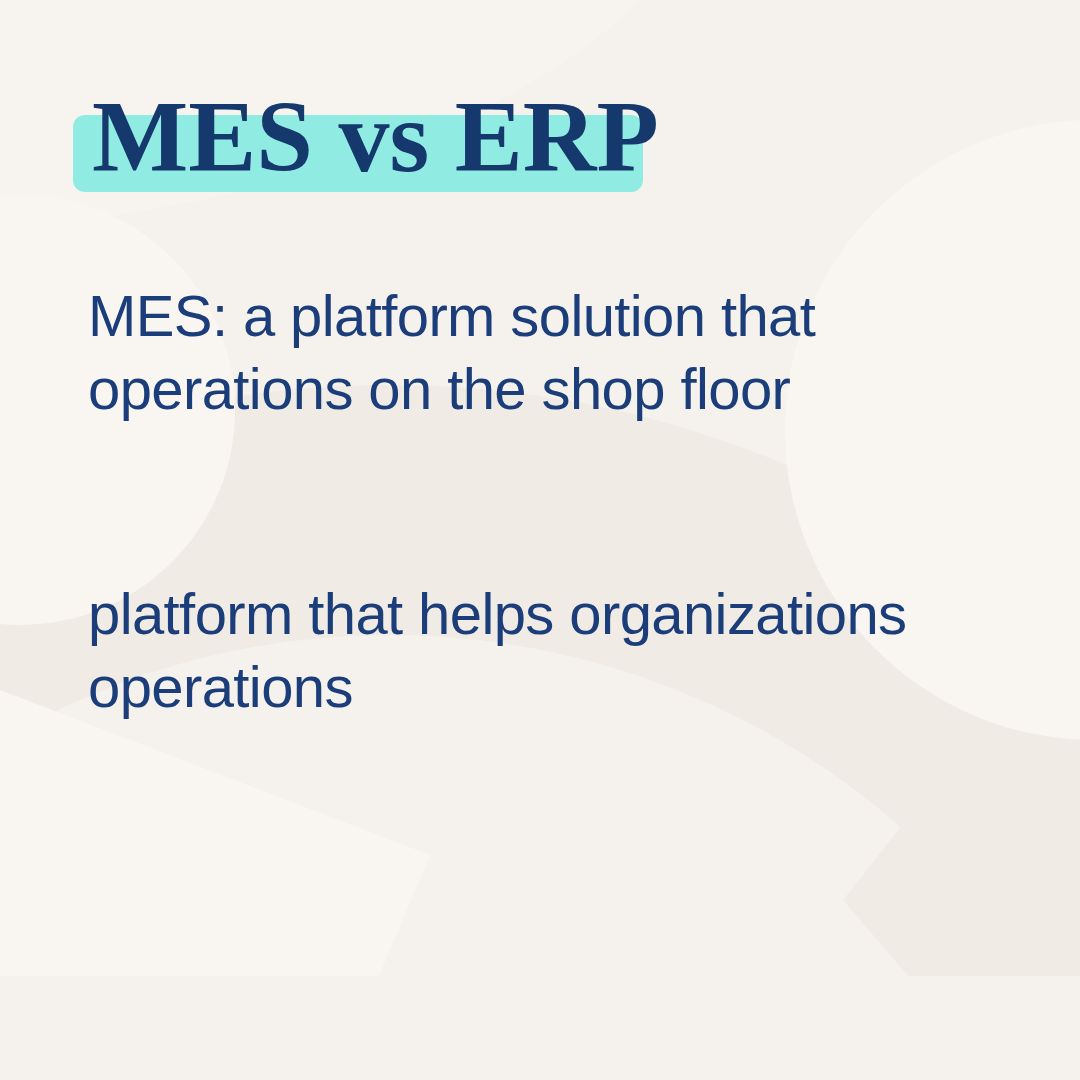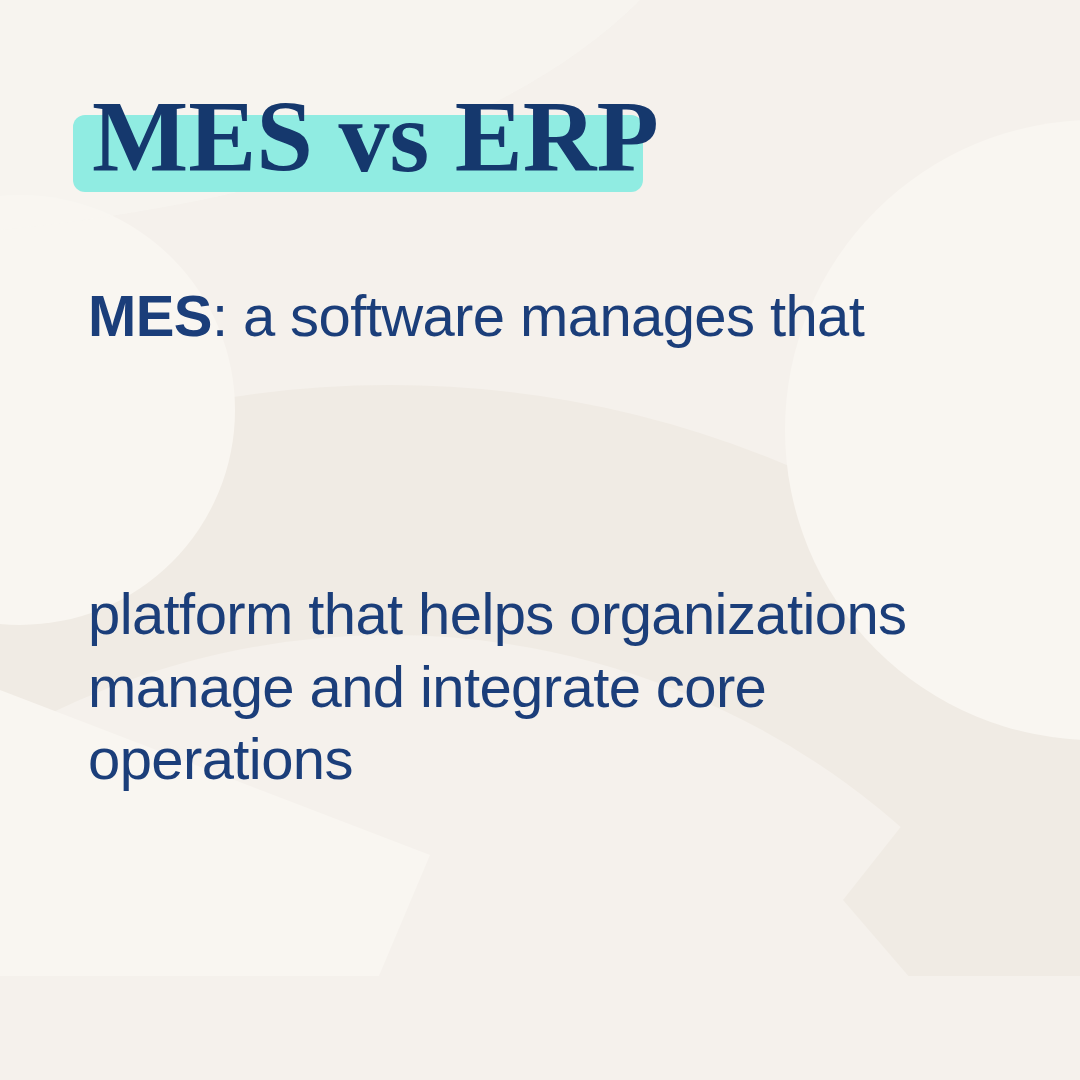--- a/index.html
+++ b/index.html
@@ -56,21 +56,21 @@
   .definition {
     position: absolute;
     left: 88px;
     color: var(--body-navy, #1b3e7a);
     font-size: 58px;
     line-height: 72.5px;
     letter-spacing: -0.6px;
     font-weight: 400;
   }
   .definition .line { white-space: nowrap; }
-  .definition .term { font-weight: 700; margin-top: 8px; }
+  .definition .term { font-weight: 400; margin-top: 8px; }
   .definition-mes { top: 280px; }
   .definition-erp { top: 578px; }
 </style>
 </head>
 <body>
 
 <div class="canvas">
 
   <svg class="bg" viewBox="0 0 1080 1080" xmlns="http://www.w3.org/2000/svg" aria-hidden="true">
     <rect x="0" y="0" width="1080" height="1080" fill="var(--background, #f5f1ec)"></rect>
@@ -87,22 +87,22 @@
 
     <path d="M 0,0 L 640,0 C 520,120 300,200 0,230 Z" fill="var(--background-light, #f9f6f1)" opacity="0.6"></path>
   </svg>
 
   <div class="title-block">
     <div class="title-highlight"></div>
     <h1 class="page-title">MES vs ERP</h1>
   </div>
 
   <section class="definition definition-mes">
-    <div class="line"><span class="term">MES</span><span>: a software manages that</span></div>
+    <div class="line"><span class="term">MES</span><span>: a platform solution that</span></div>
+    <div class="line">operations on the shop floor</div>
   </section>
 
   <section class="definition definition-erp">
     <div class="line">platform that helps organizations</div>
-    <div class="line">manage and integrate core</div>
     <div class="line">operations</div>
   </section>
 
 </div>
 
 </body></html>

